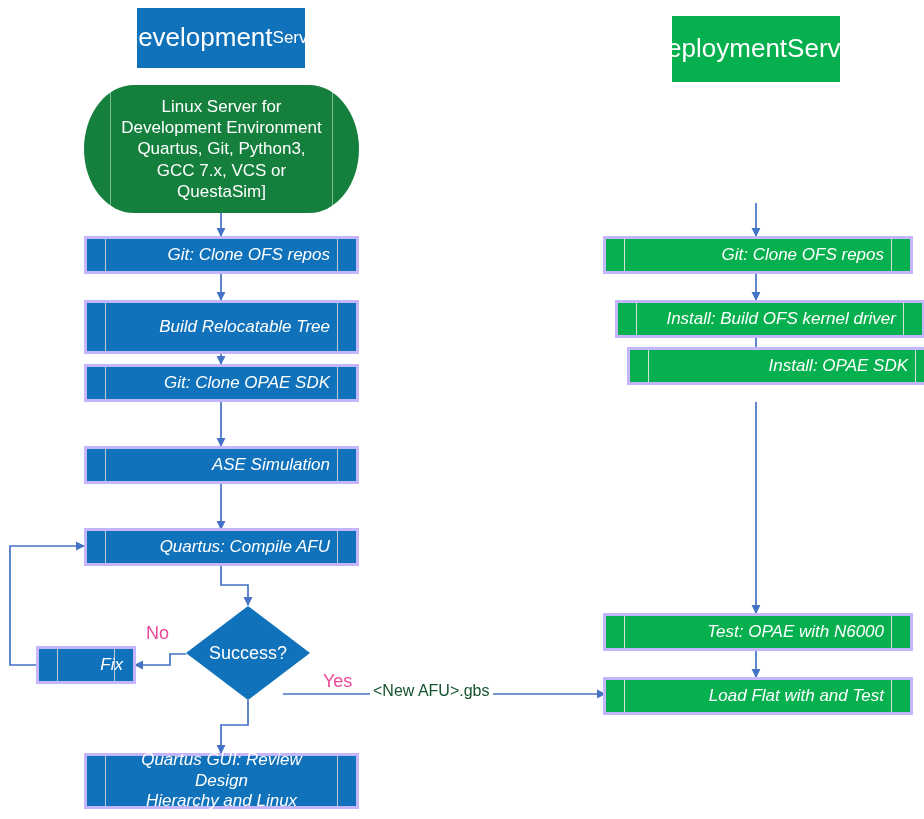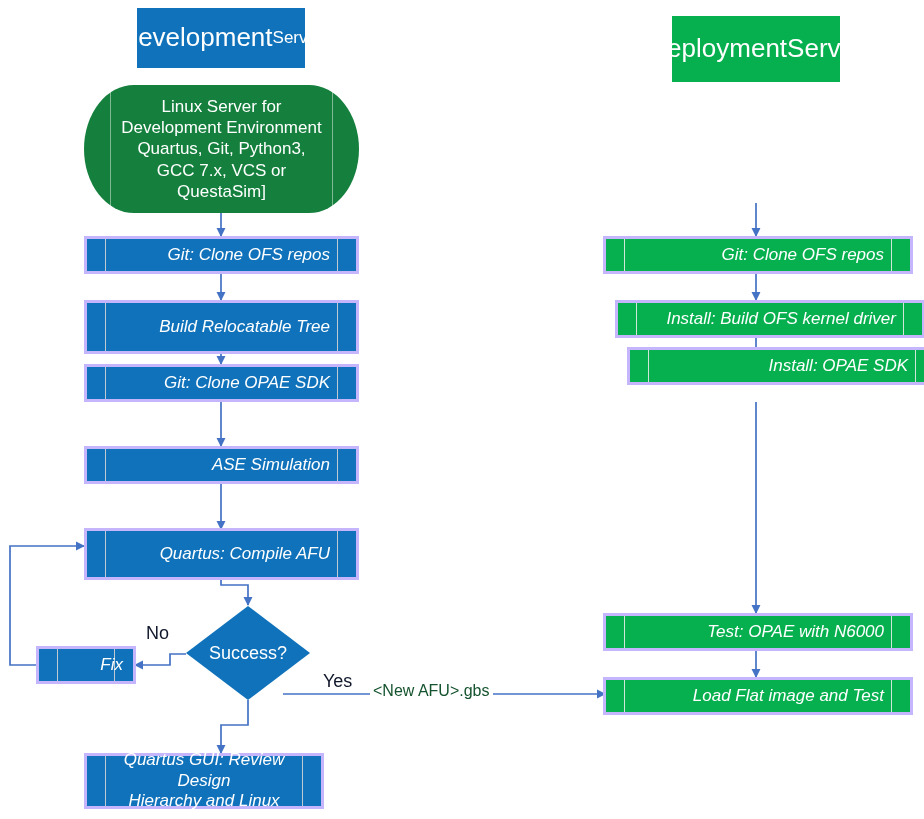--- a/index.html
+++ b/index.html
@@ -103,21 +103,21 @@
     justify-content: center;
     color: #ffffff;
     font-size: 18px;
     pointer-events: none;
   }
 
   
   .edge-label {
     position: absolute;
     font-size: 18px;
-    color: #0f172a;
+    color: #ec4899;
     white-space: nowrap;
   }
   .edge-label.link {
     color: #14532d;
     font-size: 16px;
   }
 
   
   #connectors {
     position: absolute;
@@ -199,40 +199,40 @@
     <span class="bar r"></span>
     <span class="ptext">Git: Clone OPAE SDK</span>
   </div>
 
   <div class="pbox blue fs17" style="left:84px; top:446px; width:275px; height:38px;">
     <span class="bar l"></span>
     <span class="bar r"></span>
     <span class="ptext">ASE Simulation</span>
   </div>
 
-  <div class="pbox blue fs17" style="left:84px; top:528px; width:275px; height:52px;">
+  <div class="pbox blue fs17" style="left:84px; top:528px; width:275px; height:38px;">
     <span class="bar l"></span>
     <span class="bar r"></span>
     <span class="ptext">Quartus: Compile AFU</span>
   </div>
 
   <div class="diamond-wrap" style="left:186px; top:606px; width:124px; height:94px;">
     <svg width="124" height="94" viewBox="0 0 124 94" xmlns="http://www.w3.org/2000/svg">
       <polygon points="62,0 124,47 62,94 0,47" fill="#1072BA"></polygon>
     </svg>
     <div class="diamond-label">Success?</div>
   </div>
 
   <div class="pbox blue fs17" style="left:36px; top:646px; width:100px; height:38px;">
     <span class="bar l"></span>
     <span class="bar r"></span>
     <span class="ptext" style="padding:0 10px;">Fix</span>
   </div>
 
-  <div class="pbox blue fs17" style="left:84px; top:753px; width:240px; height:56px;">
+  <div class="pbox blue fs17" style="left:84px; top:753px; width:275px; height:56px;">
     <span class="bar l"></span>
     <span class="bar r"></span>
     <span class="ptext">
       <span style="display:block">Quartus GUI: Review Design</span>
       <span style="display:block">Hierarchy and Linux</span>
     </span>
   </div>
 
   <div class="edge-label" style="left:146px; top:623px;">No</div>
   <div class="edge-label" style="left:323px; top:671px;">Yes</div>
@@ -264,16 +264,16 @@
 
   <div class="pbox green fs17" style="left:603px; top:613px; width:310px; height:38px;">
     <span class="bar l"></span>
     <span class="bar r"></span>
     <span class="ptext">Test: OPAE with N6000</span>
   </div>
 
   <div class="pbox green fs17" style="left:603px; top:677px; width:310px; height:38px;">
     <span class="bar l"></span>
     <span class="bar r"></span>
-    <span class="ptext">Load Flat image and Test</span>
+    <span class="ptext">Load Flat with and Test</span>
   </div>
 
 </div>
 
 </body></html>

